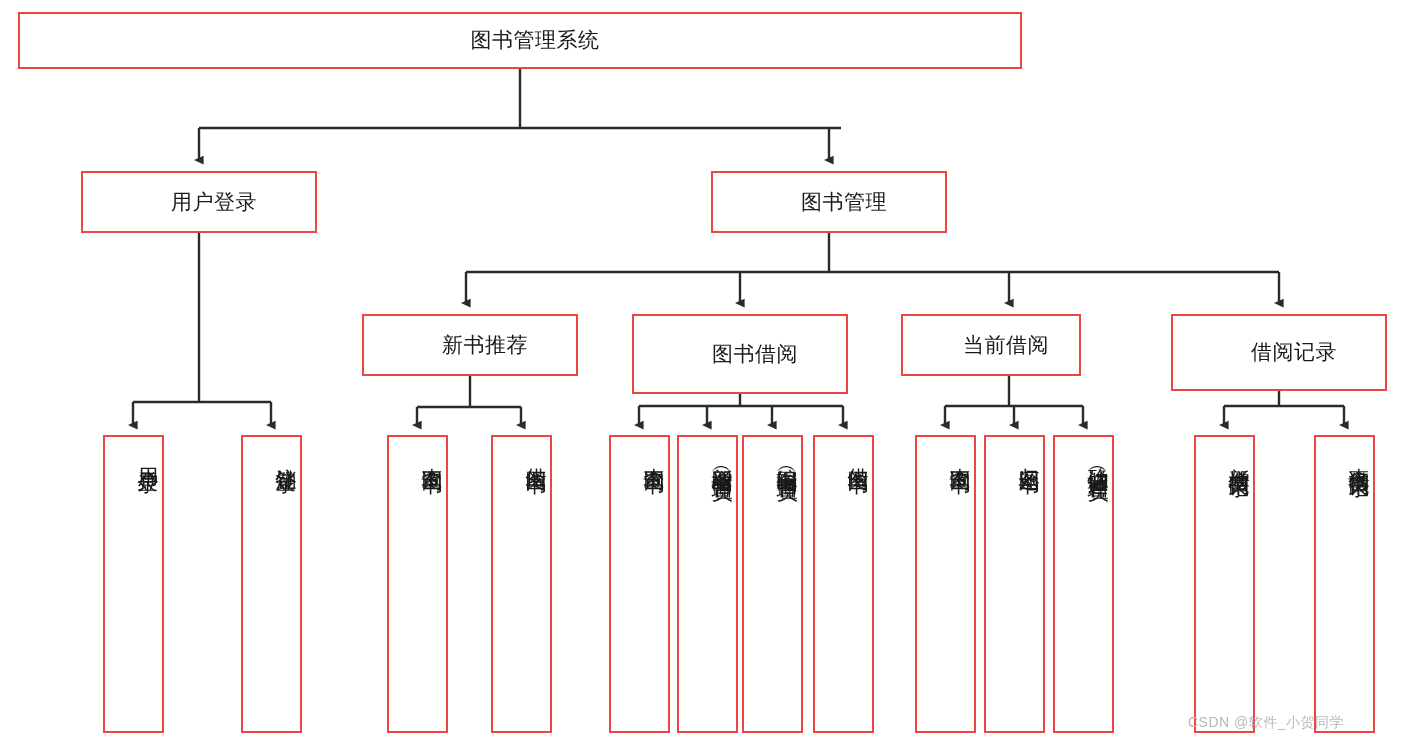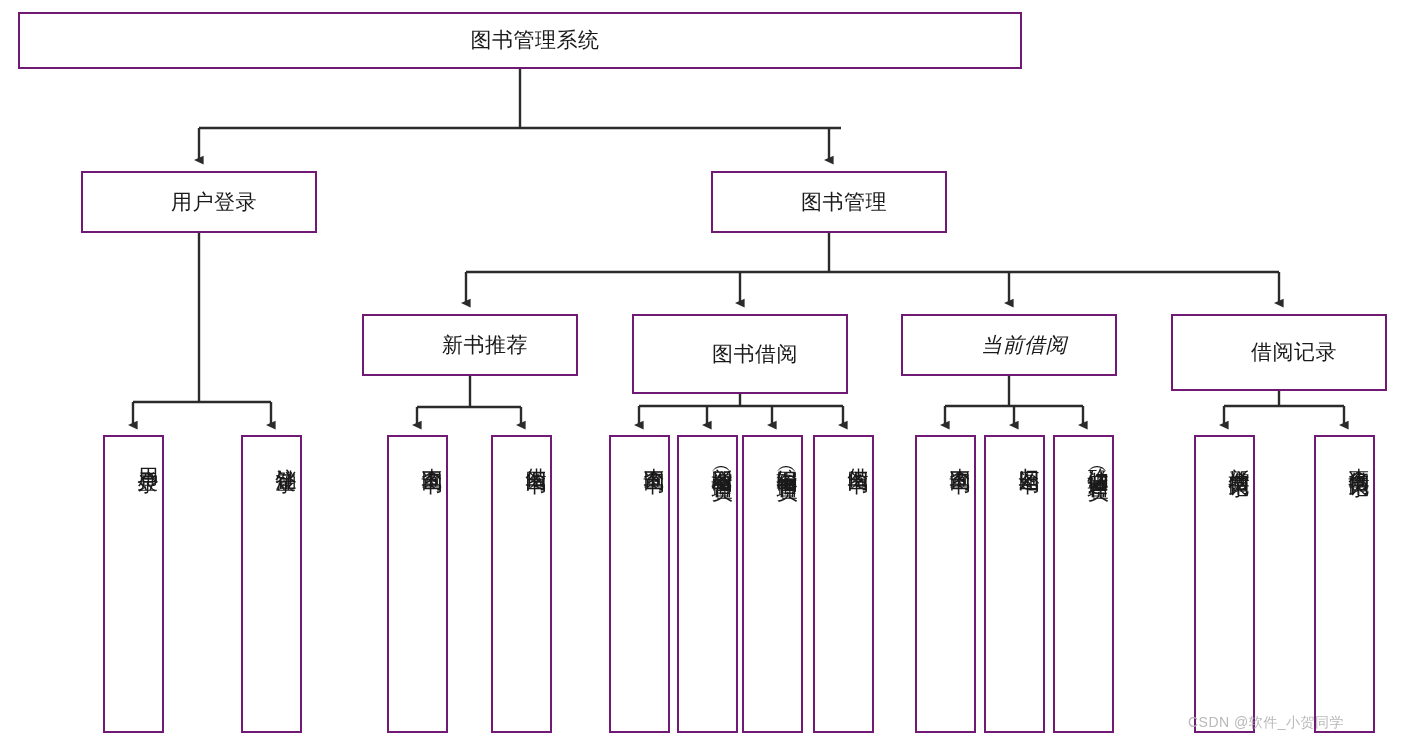--- a/index.html
+++ b/index.html
@@ -22,21 +22,21 @@
     position: absolute;
     left: 0;
     top: 0;
     width: 1405px;
     height: 747px;
     pointer-events: none;
   }
   .node {
     position: absolute;
     box-sizing: border-box;
-    border: 2px solid #701a75;
+    border: 2px solid #ef4444;
     background: #ffffff;
     display: flex;
     align-items: center;
     justify-content: center;
     color: #1a1a1a;
     z-index: 2;
     padding-left: 30px;
   }
   .node .label {
     display: block;
@@ -141,21 +141,21 @@
   <div class="node horiz" style="left:711px; top:171px; width:236px; height:62px;">
     <span class="label">图书管理</span>
   </div>
 
   <div class="node horiz" style="left:362px; top:314px; width:216px; height:62px;">
     <span class="label">新书推荐</span>
   </div>
   <div class="node horiz" style="left:632px; top:314px; width:216px; height:80px;">
     <span class="label">图书借阅</span>
   </div>
-  <div class="node horiz" style="left:901px; top:314px; width:216px; height:62px;font-style:italic;">
+  <div class="node horiz" style="left:901px; top:314px; width:180px; height:62px;">
     <span class="label">当前借阅</span>
   </div>
   <div class="node horiz" style="left:1171px; top:314px; width:216px; height:77px;">
     <span class="label">借阅记录</span>
   </div>
 
   <div class="node vert" style="left:103px; top:435px; width:61px; height:298px;">
     <span class="label">用户登录</span>
   </div>
   <div class="node vert" style="left:241px; top:435px; width:61px; height:298px;">

